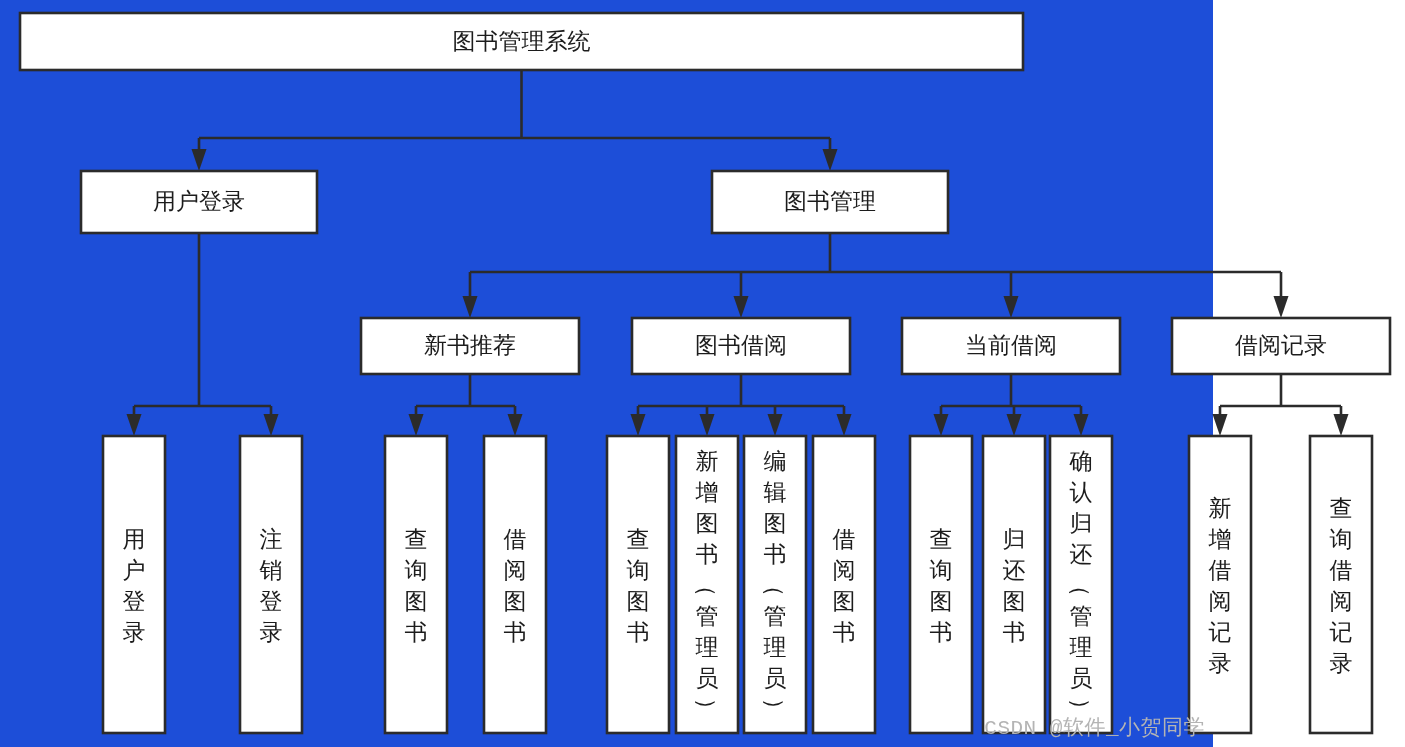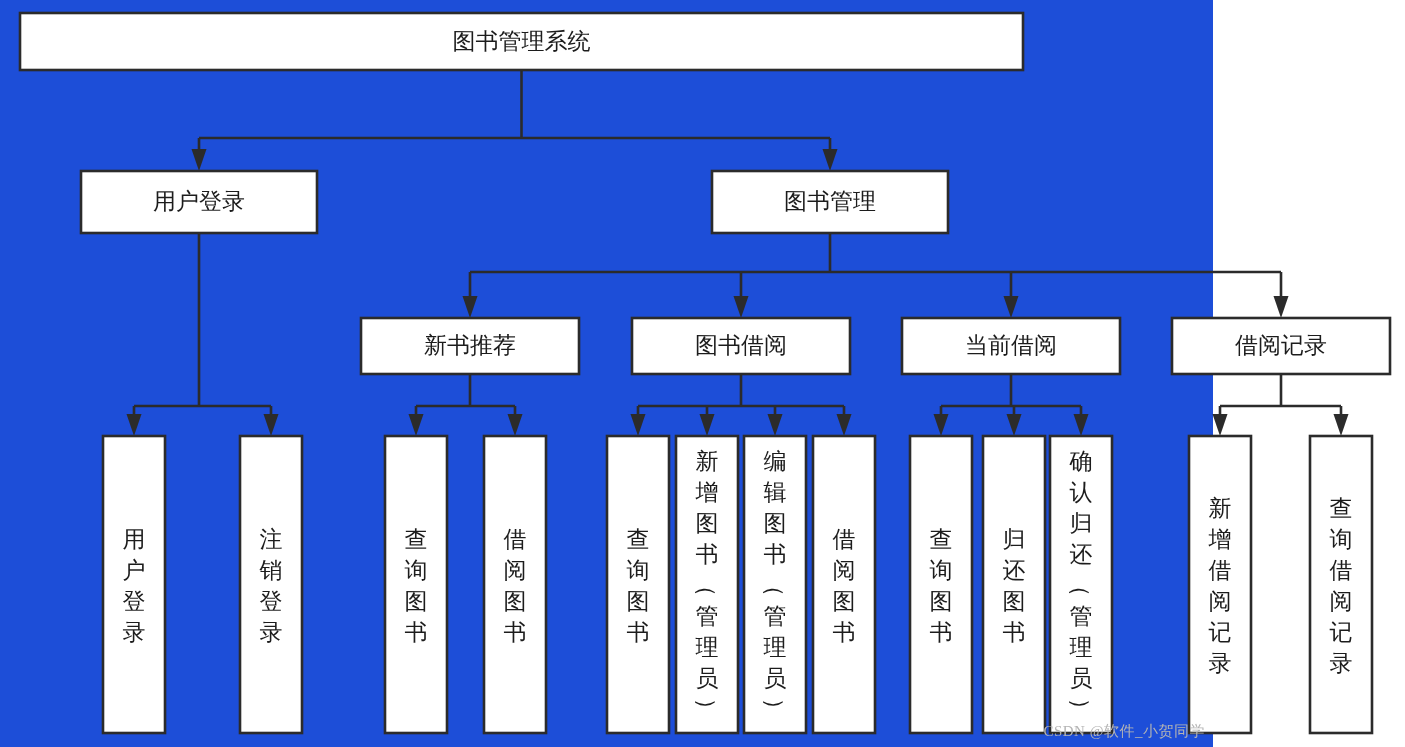--- a/index.html
+++ b/index.html
@@ -54,22 +54,22 @@
     font-family: "Liberation Sans", "DejaVu Sans", sans-serif;
     font-size: 23px;
     fill: #1c1c1c;
     text-anchor: middle;
     white-space: pre;
   }
   .watermark {
     position: absolute;
     right: 8px;
     bottom: 6px;
-    font-family: Liberation Serif, serif;
-    font-size: 15px;
+    font-family: Liberation Mono, monospace;
+    font-size: 21px;
     color: #b4b4b4;
     letter-spacing: 0.5px;
     user-select: none;
     white-space: nowrap;
   }
 </style>
 </head>
 <body>
 
 <div id="diagram-root">

